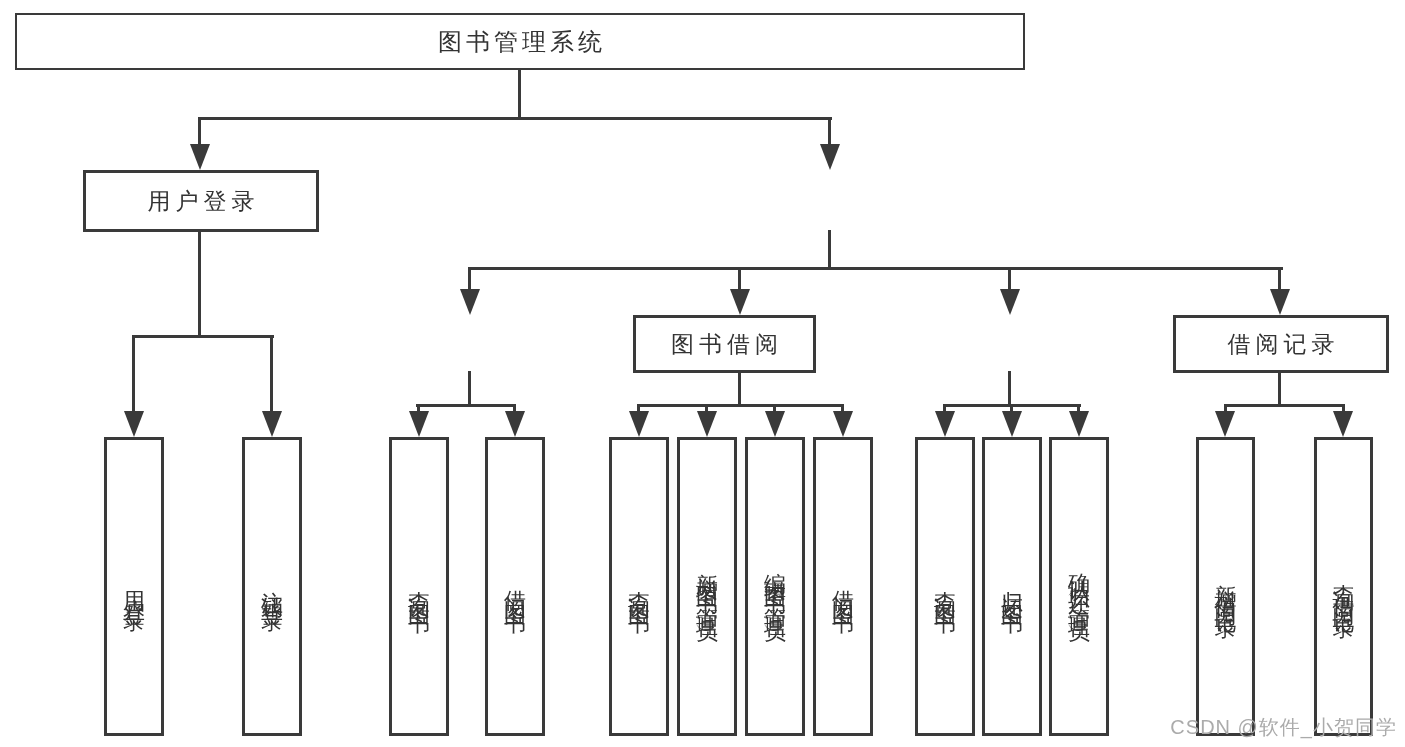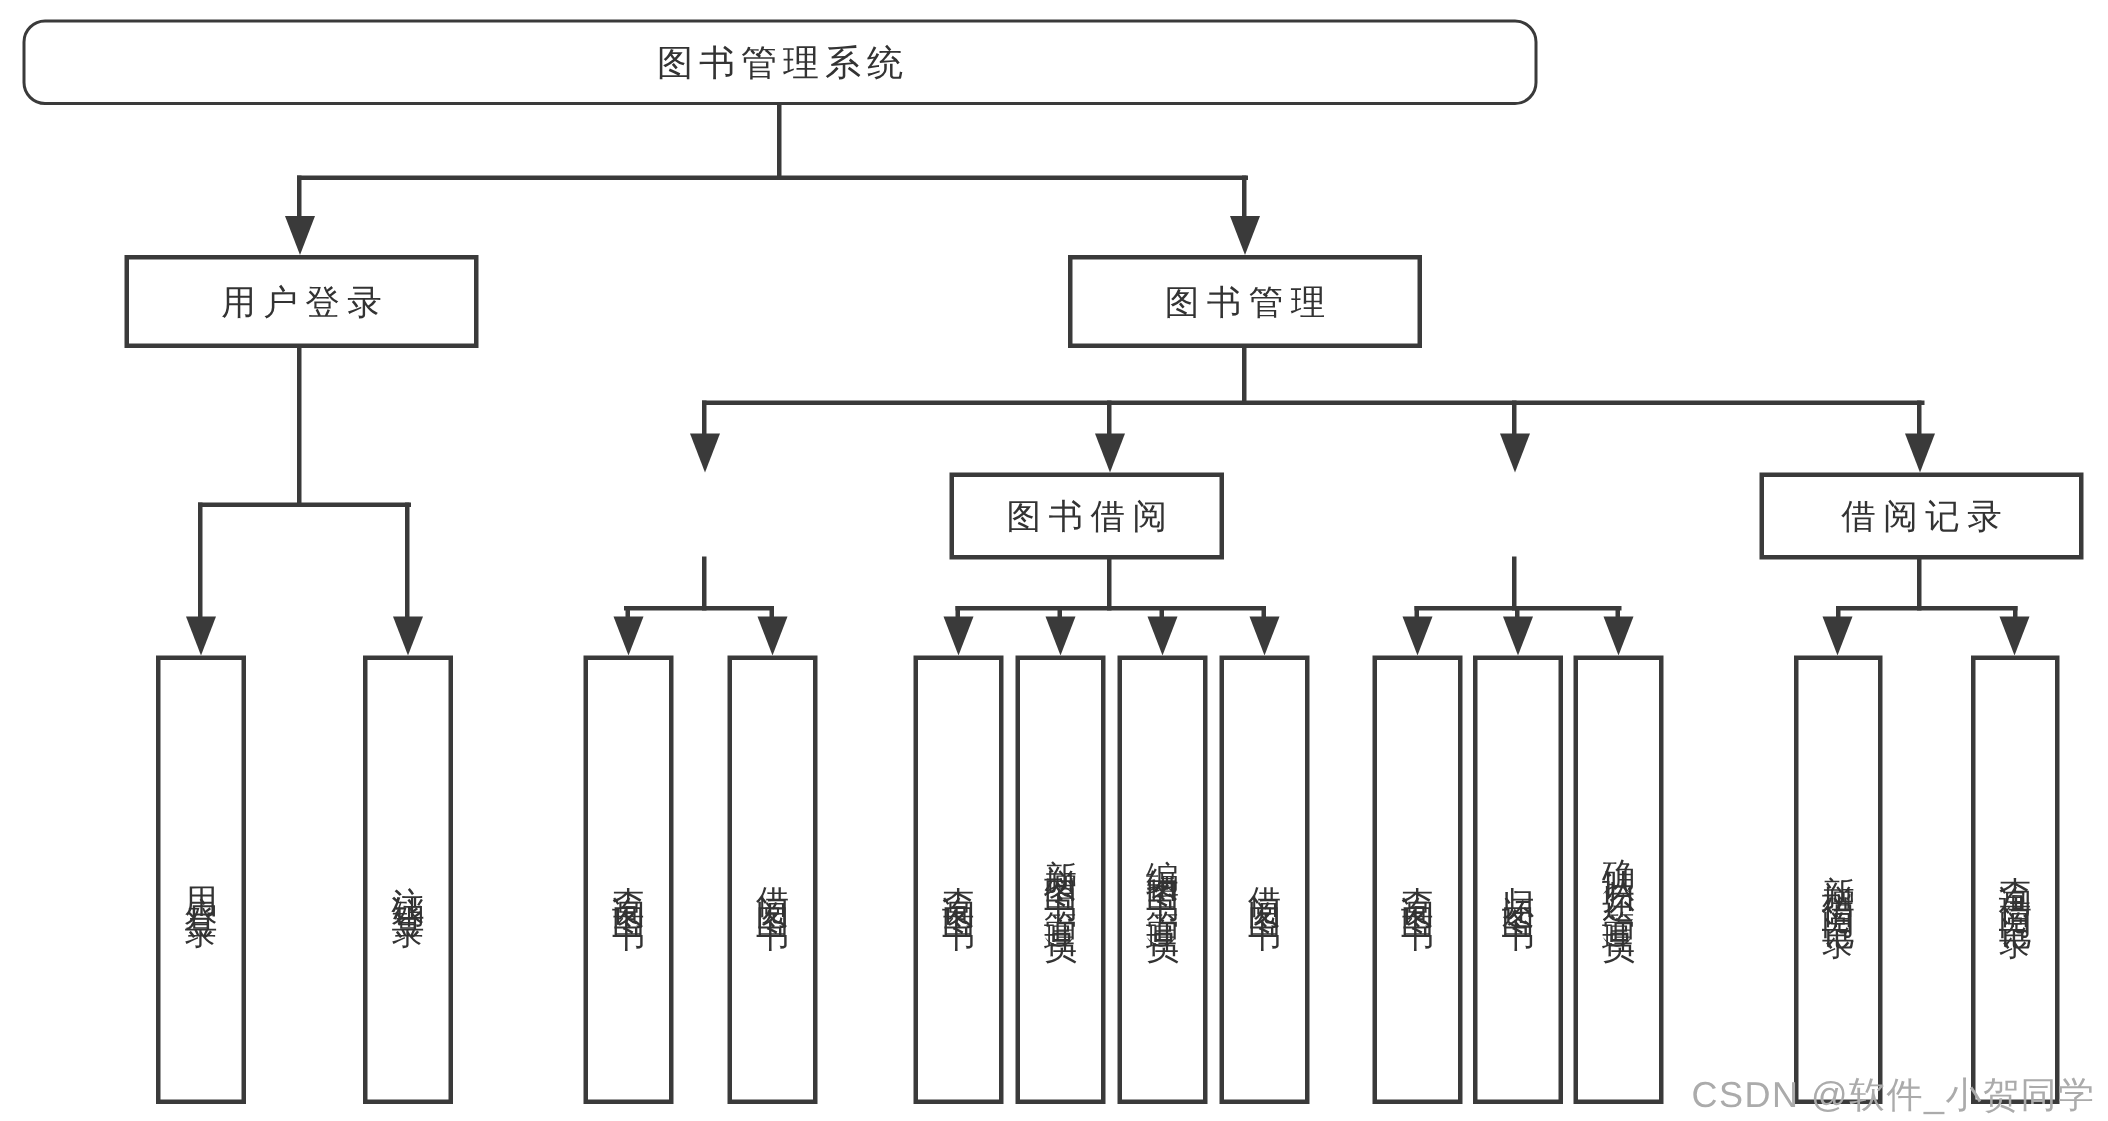--- a/index.html
+++ b/index.html
@@ -23,21 +23,21 @@
   
   .box {
     position: absolute;
     background: var(--background);
     border: 3px solid var(--line);
     display: flex;
     align-items: center;
     justify-content: center;
     color: var(--text);
   }
-  .box.root  { border-width: 2px; border-radius: 15px; }
+  .box.root  { border-width: 2px; }
   .hlabel {
     font-size: 23px;
     letter-spacing: 5px;
     text-indent: 5px; 
     color: var(--text);
     white-space: nowrap;
   }
   .root .hlabel { font-size: 24px; letter-spacing: 4px; text-indent: 4px; }
   .vlabel {
     writing-mode: vertical-rl;
@@ -57,21 +57,21 @@
     border-left: 10px solid transparent;
     border-right: 10px solid transparent;
     border-top: 26px solid var(--line);
   }
 
   
   .watermark {
     position: absolute;
     top: 714px;
     right: 8px;
-    font-size: 24px;
+    font-size: 20px;
     letter-spacing: 1px;
     color: var(--watermark);
     z-index: 5;
     white-space: nowrap;
   }
 </style>
 </head>
 <body>
 
 <div class="stage">
@@ -82,23 +82,20 @@
 
   <div class="vline" style="left:518px; top:68px;  height:52px;"></div>
   <div class="hline" style="left:198px; top:117px; width:634px;"></div>
   <div class="vline" style="left:198px; top:117px; height:30px;"></div>
   <div class="arrow" style="left:190px; top:144px;"></div>
   <div class="vline" style="left:828px; top:117px; height:30px;"></div>
   <div class="arrow" style="left:820px; top:144px;"></div>
 
   <div class="box" style="left:83px; top:170px; width:236px; height:62px;">
     <span class="hlabel">用户登录</span>
-  </div>
-  <div class="box" style="left:712px; top:170px; width:236px; height:62px;">
-    <span class="hlabel">图书管理</span>
   </div>
 
   <div class="vline" style="left:198px; top:230px; height:107px;"></div>
   <div class="hline" style="left:132px; top:335px; width:142px;"></div>
   <div class="vline" style="left:132px; top:335px; height:78px;"></div>
   <div class="arrow" style="left:124px; top:411px;"></div>
   <div class="vline" style="left:270px; top:335px; height:78px;"></div>
   <div class="arrow" style="left:262px; top:411px;"></div>
 
   <div class="vline" style="left:828px;  top:230px; height:40px;"></div>

